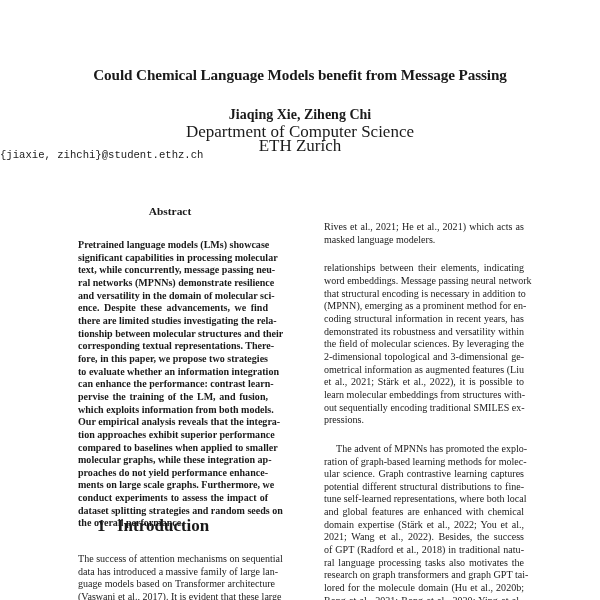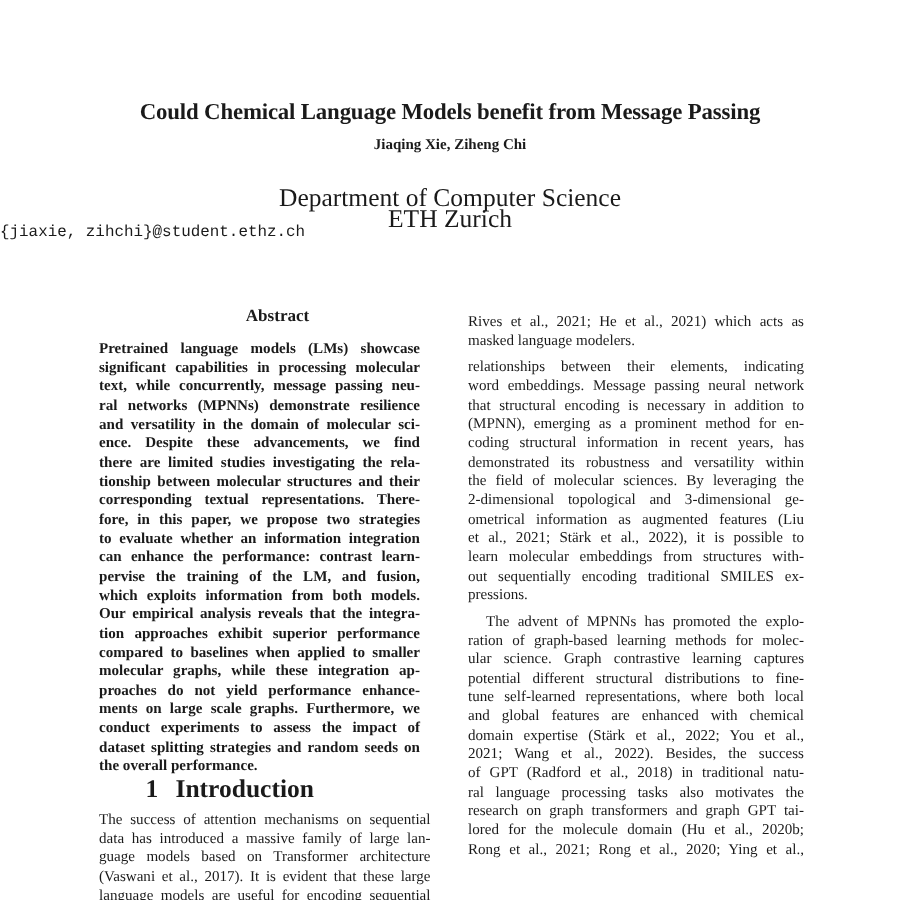--- a/index.html
+++ b/index.html
@@ -1,33 +1,33 @@
 <!DOCTYPE html>
 <html><head>
 <meta charset="utf-8">
 <style>
   html, body { margin:0; padding:0; background:#ffffff; }
   body { width:600px; height:600px; overflow:hidden; position:relative;
          font-family:"Liberation Serif", "DejaVu Serif", serif; color:#1a1a1a; }
   .title { position:absolute; top:66px; left:0; width:600px; text-align:center;
            font-weight:bold; font-size:15.2px; letter-spacing:-0.1px; }
-  .authors { position:absolute; top:91px; left:0; width:600px; text-align:center;
-             font-weight:bold; font-size:10px; }
+  .authors { position:absolute; top:107px; left:0; width:600px; text-align:center;
+             font-weight:bold; font-size:14px; }
   .affil { position:absolute; left:0; width:600px; text-align:center; font-size:17px; }
   .email { position:absolute; top:149px; left:0; width:600px; 
            font-family:"Liberation Mono", "DejaVu Sans Mono", monospace; font-size:10.6px; }
   .col { position:absolute; font-size:10.05px; line-height:12.65px; text-align:justify; }
-  .abs-head { position:absolute; top:205px; left:71px; width:228px; text-align:center;
+  .abs-head { position:absolute; top:205px; left:56px; width:228px; text-align:center;
               font-weight:bold; font-size:11.4px; }
   .abstract { top:223px; left:62px; width:222px;font-weight:bold; }
   .sec-head { position:absolute; top:516px; left:62px; font-weight:bold; font-size:17px;margin-left:35px; }
   .sec-head .num { display:inline-block; width:20px; }
   .intro { top:537px; left:62px; width:229px; }
   .right { top:205px; left:308px; width:232px; }
-  .para { margin:4px; text-align:justify; }
+  .para { margin:16px; text-align:justify; }
   .para + .para { margin-top:5px; }
   .line { display:block; text-align:justify; text-align-last:justify; white-space:nowrap; }
   .line.last { text-align-last:left; }
 </style>
 </head>
 <body>
 
 <div class="title">Could Chemical Language Models benefit from Message Passing</div>
 <div class="authors">Jiaqing Xie, Ziheng Chi</div>
 <div class="affil" style="top:122px;">Department of Computer Science</div>

